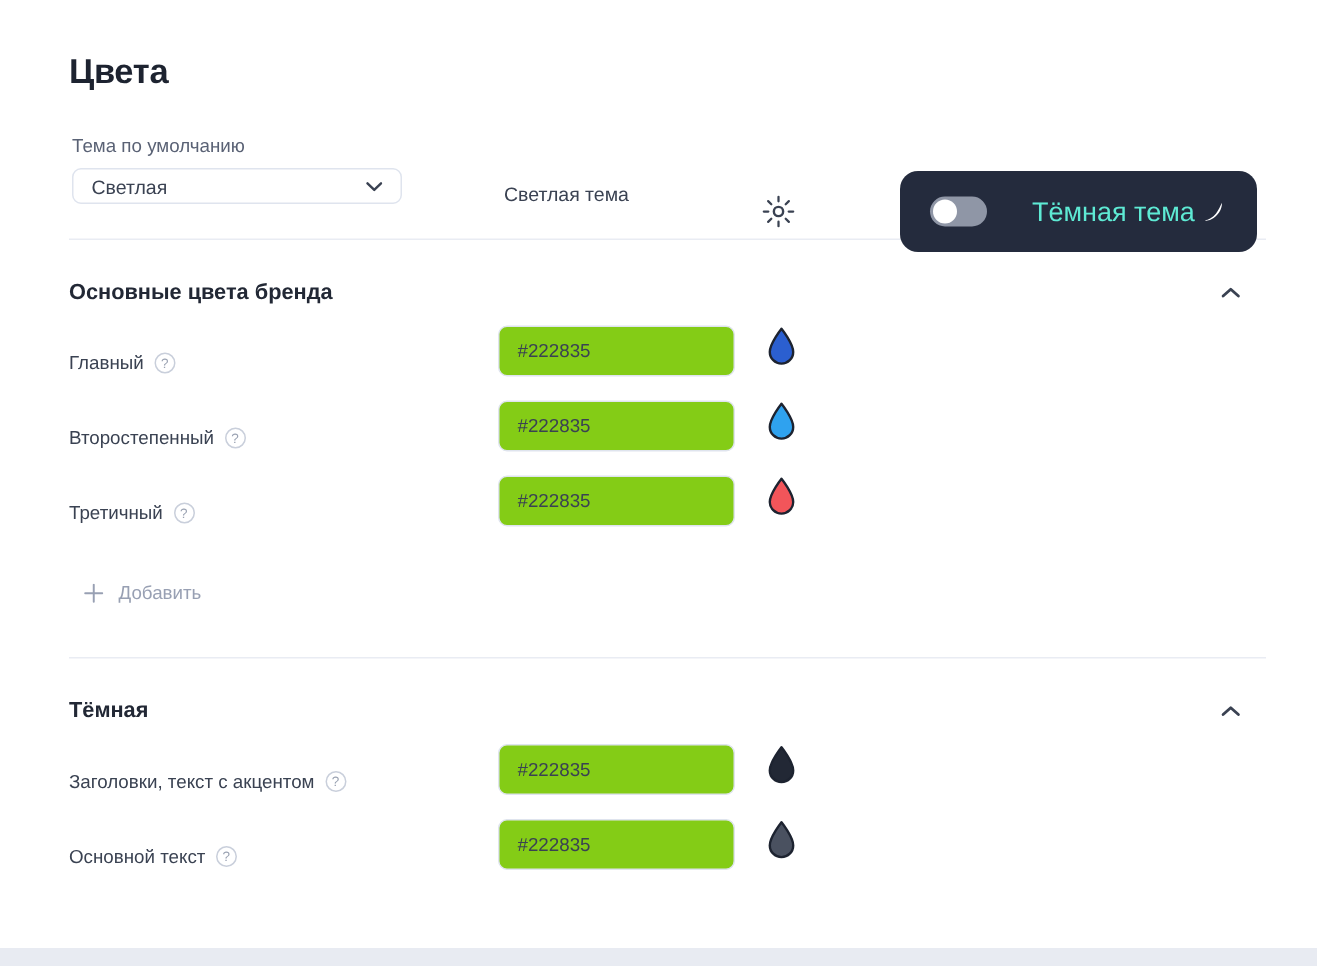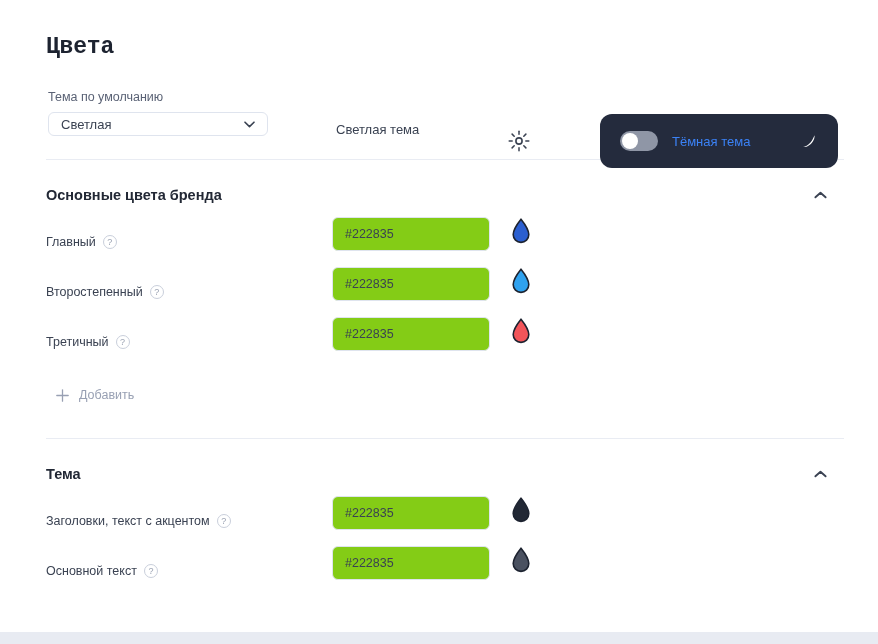--- a/index.html
+++ b/index.html
@@ -38,21 +38,20 @@
 
   
   .page-title {
     margin: 0;
     padding-top: 33px;
     font-size: 23px;
     line-height: 28px;
     font-weight: 600;
     letter-spacing: -0.2px;
     color: #1d2330;
-    font-family: Liberation Mono, monospace;
   }
 
   
   .theme-row {
     position: relative;
     height: 70px;
     margin-top: 28px;
   }
 
   .field-label {
@@ -136,23 +135,23 @@
     position: absolute;
     left: 2px;
     top: 2px;
     width: 16px;
     height: 16px;
     border-radius: 50%;
     background: #ffffff;
   }
 
   .dark-pill-label {
-    margin-left: 14px;
-    font-size: 13px;
-    color: #3b82f6;
+    margin-left: 30px;
+    font-size: 18px;
+    color: #5eead4;
     flex: 1;
   }
 
   .moon-icon {
     width: 22px;
     height: 22px;
     flex: 0 0 auto;
   }
   .moon-icon svg { display: block; }
 
@@ -369,21 +368,21 @@
       </svg>
     </span>
     <span class="add-label">Добавить</span>
   </button>
 
   <div class="spacer-before-divider"></div>
 
   <div class="divider"></div>
 
   <div class="section-header">
-    <span class="section-title">Тема</span>
+    <span class="section-title">Тёмная</span>
     <span class="chevron-up">
       <svg viewBox="0 0 13 8" width="13" height="8" aria-hidden="true">
         <path d="M1.4 6.3 L6.5 1.8 L11.6 6.3" fill="none" stroke="#3a4252" stroke-width="1.9" stroke-linecap="round" stroke-linejoin="round"></path>
       </svg>
     </span>
   </div>
 
   <div class="color-row">
     <div class="color-label">
       <span>Заголовки, текст с акцентом</span>

